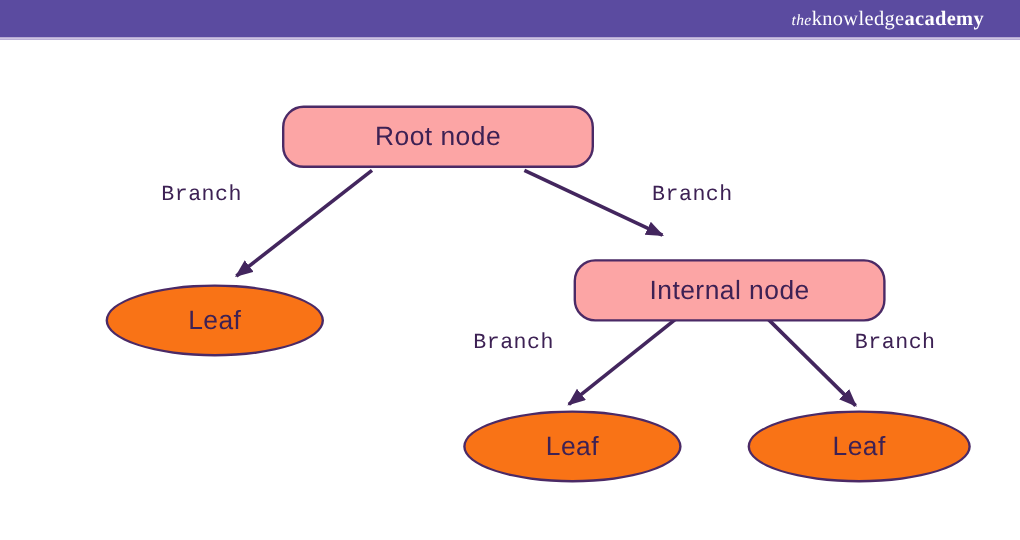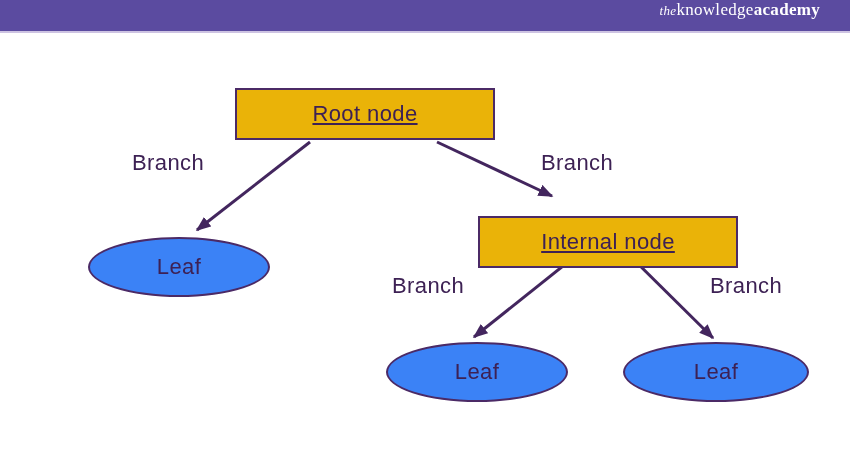--- a/index.html
+++ b/index.html
@@ -18,21 +18,21 @@
 
   
   .header {
     position: absolute;
     left: 0; top: 0;
     width: 100%;
     height: 33px;
     background: #5b4ba0;
     border-bottom: 2px solid #cdc3e2;
     display: flex;
-    align-items: flex-start;
+    align-items: center;
     justify-content: flex-end;
     padding-right: 30px;
     box-sizing: border-box;
   }
   .logo {
     color: #ffffff;
     font-family: "Liberation Serif", serif;
     font-size: 17px;
     letter-spacing: 0.3px;
     white-space: nowrap;
@@ -50,42 +50,42 @@
     display: flex;
     align-items: center;
     justify-content: center;
     color: #3d2154;
     font-size: 22px;
     letter-spacing: 0.4px;
     box-sizing: border-box;
     border: 2.5px solid #4b2a66;
   }
   .node.rect {
-    background: #eab308;
-    border-radius: 0;
-    text-decoration: underline;
+    background: #fca5a5;
+    border-radius: 18px;
   }
   .node.ellipse {
-    background: #3b82f6;
+    background: #f97316;
     border-radius: 50%;
   }
   #root-node     { left: 235px; top:  88px; width: 260px; height: 52px; }
   #internal-node { left: 478px; top: 200px; width: 260px; height: 52px; margin-top: 16px; }
   #leaf-left     { left:  88px; top: 237px; width: 182px; height: 60px; }
   #leaf-middle   { left: 386px; top: 342px; width: 182px; height: 60px; }
   #leaf-right    { left: 623px; top: 342px; width: 186px; height: 60px; }
 
   
   .edge-label {
     position: absolute;
     transform: translate(-50%, -50%);
     color: #3d2154;
-    font-size: 22px;
+    font-size: 18px;
     letter-spacing: 0.4px;
     white-space: nowrap;
+    font-family: Liberation Mono, monospace;
   }
   #branch-1 { left: 168px; top: 163px; }
   #branch-2 { left: 577px; top: 163px; }
   #branch-3 { left: 428px; top: 286px; }
   #branch-4 { left: 746px; top: 286px; }
 
   
   .edges-svg {
     position: absolute;
     left: 0; top: 0;

